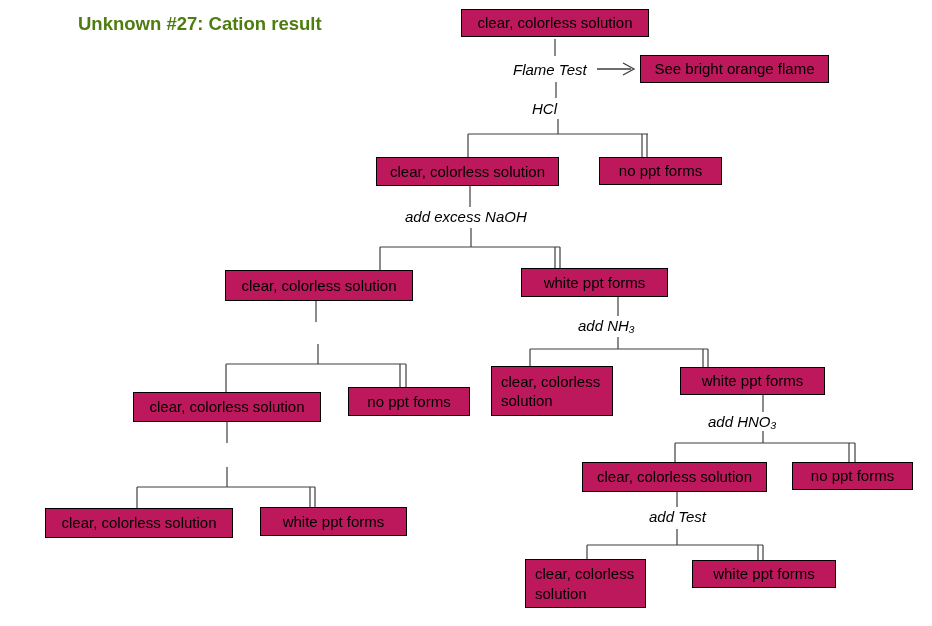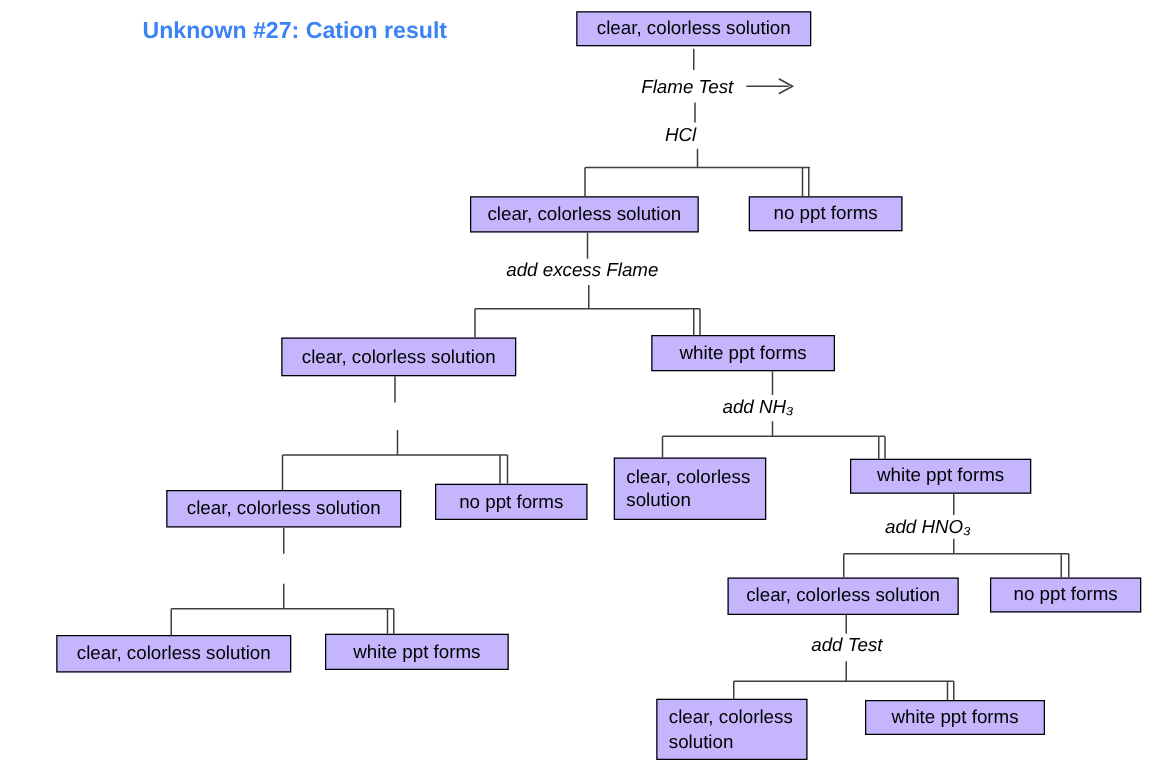--- a/index.html
+++ b/index.html
@@ -11,35 +11,34 @@
     font-family: "Liberation Sans", "DejaVu Sans", sans-serif;
     color: #000000;
     overflow: hidden;
   }
   .title {
     position: absolute;
     left: 78px;
     top: 13px;
     font-size: 18.5px;
     font-weight: 600;
-    color: #3b82f6;
+    color: #4d7c0f;
     white-space: nowrap;
-    margin-left: 36px;
   }
   svg.connectors {
     position: absolute;
     left: 0; top: 0;
     width: 932px; height: 626px;
     pointer-events: none;
   }
   .box {
     position: absolute;
     box-sizing: border-box;
     border: 1.4px solid #000000;
-    background: #c4b5fd;
+    background: #be185d;
     display: flex;
     align-items: center;
     justify-content: center;
     font-size: 15px;
     line-height: 1.3;
     white-space: nowrap;
   }
   .box.wrap {
     justify-content: flex-start;
     text-align: left;
@@ -97,35 +96,36 @@
       M849 443 V462  M855 443 V462
       M677 492 V507
       M677 529 V545
       M587 545 H763
       M587 545 V559
       M758 545 V560  M763 545 V560"></path>
     <path fill="none" stroke="#3f3f3f" stroke-width="1.3" d="M597 69 H631 M623 63 L634 69 L623 75"></path>
   </svg>
 
   <div class="box" style="left:461px;top:9px;width:188px;height:28px">clear, colorless solution</div>
+  <div class="box" style="left:640px;top:55px;width:189px;height:28px">See bright orange flame</div>
   <div class="box" style="left:376px;top:157px;width:183px;height:29px">clear, colorless solution</div>
   <div class="box" style="left:599px;top:157px;width:123px;height:28px">no ppt forms</div>
   <div class="box" style="left:225px;top:270px;width:188px;height:31px">clear, colorless solution</div>
   <div class="box" style="left:521px;top:268px;width:147px;height:29px">white ppt forms</div>
   <div class="box" style="left:133px;top:392px;width:188px;height:30px">clear, colorless solution</div>
   <div class="box" style="left:348px;top:387px;width:122px;height:29px">no ppt forms</div>
   <div class="box" style="left:45px;top:508px;width:188px;height:30px">clear, colorless solution</div>
   <div class="box" style="left:260px;top:507px;width:147px;height:29px">white ppt forms</div>
   <div class="box wrap" style="left:491px;top:366px;width:122px;height:50px">clear, colorless solution</div>
   <div class="box" style="left:680px;top:367px;width:145px;height:28px">white ppt forms</div>
   <div class="box" style="left:582px;top:462px;width:185px;height:30px">clear, colorless solution</div>
   <div class="box" style="left:792px;top:462px;width:121px;height:28px">no ppt forms</div>
   <div class="box wrap" style="left:525px;top:559px;width:121px;height:49px">clear, colorless solution</div>
   <div class="box" style="left:692px;top:560px;width:144px;height:28px">white ppt forms</div>
 
   <div class="lbl" style="left:513px;top:61px">Flame Test</div>
   <div class="lbl" style="left:532px;top:100px">HCl</div>
-  <div class="lbl" style="left:405px;top:208px">add excess Flame</div>
+  <div class="lbl" style="left:405px;top:208px">add excess NaOH</div>
   <div class="lbl" style="left:578px;top:317px">add NH₃</div>
   <div class="lbl" style="left:708px;top:413px">add HNO₃</div>
   <div class="lbl" style="left:649px;top:508px">add Test</div>
 
 </div>
 
 </body></html>

